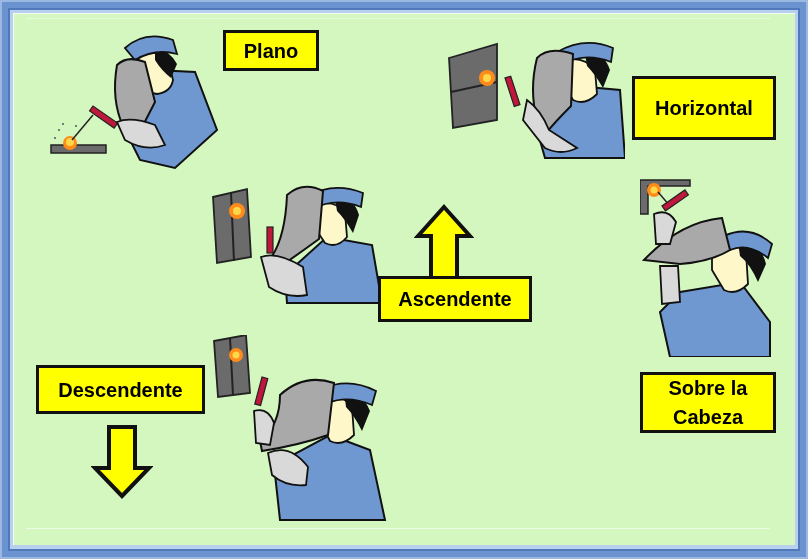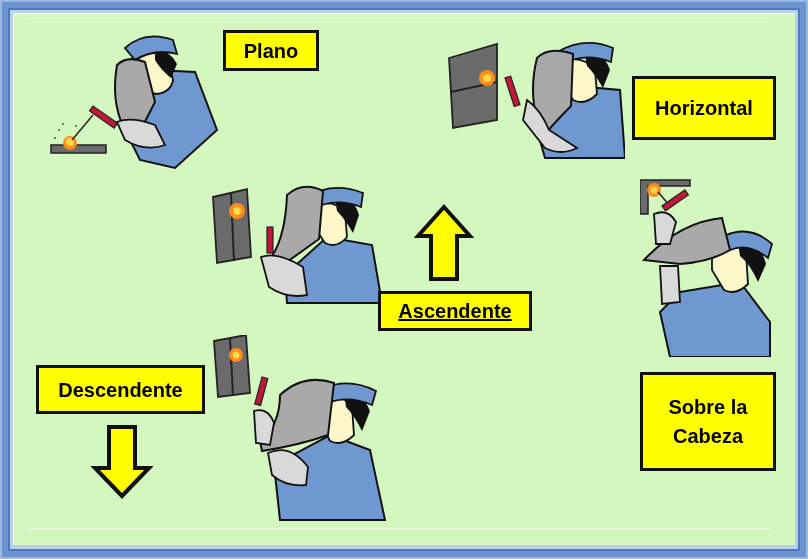--- a/index.html
+++ b/index.html
@@ -130,16 +130,16 @@
 
 <svg class="arrow" style="left:414px;top:204px" width="60" height="78" viewBox="0 0 60 78">
   <path d="M30 3 L56 32 L43 32 L43 75 L17 75 L17 32 L4 32 Z" fill="#ffff00" stroke="#111" stroke-width="4" stroke-linejoin="miter"></path>
 </svg>
 <svg class="arrow" style="left:91px;top:424px" width="62" height="76" viewBox="0 0 62 76">
   <path d="M18 3 L44 3 L44 44 L58 44 L31 72 L4 44 L18 44 Z" fill="#ffff00" stroke="#111" stroke-width="4" stroke-linejoin="miter"></path>
 </svg>
 
 <div class="label" style="left:223px;top:30px;width:96px;height:41px;">Plano</div>
 <div class="label" style="left:632px;top:40px;width:144px;height:64px;margin-top:36px;">Horizontal</div>
-<div class="label" style="left:378px;top:291px;width:154px;height:40px;text-decoration:underline;">Ascendente</div>
-<div class="label" style="left:640px;top:372px;width:136px;height:99px;line-height:29px;">Sobre la
+<div class="label" style="left:378px;top:276px;width:154px;height:46px;">Ascendente</div>
+<div class="label" style="left:640px;top:372px;width:136px;height:61px;line-height:29px;">Sobre la
 Cabeza</div>
 <div class="label" style="left:36px;top:365px;width:169px;height:49px;">Descendente</div>
 
 </body></html>

